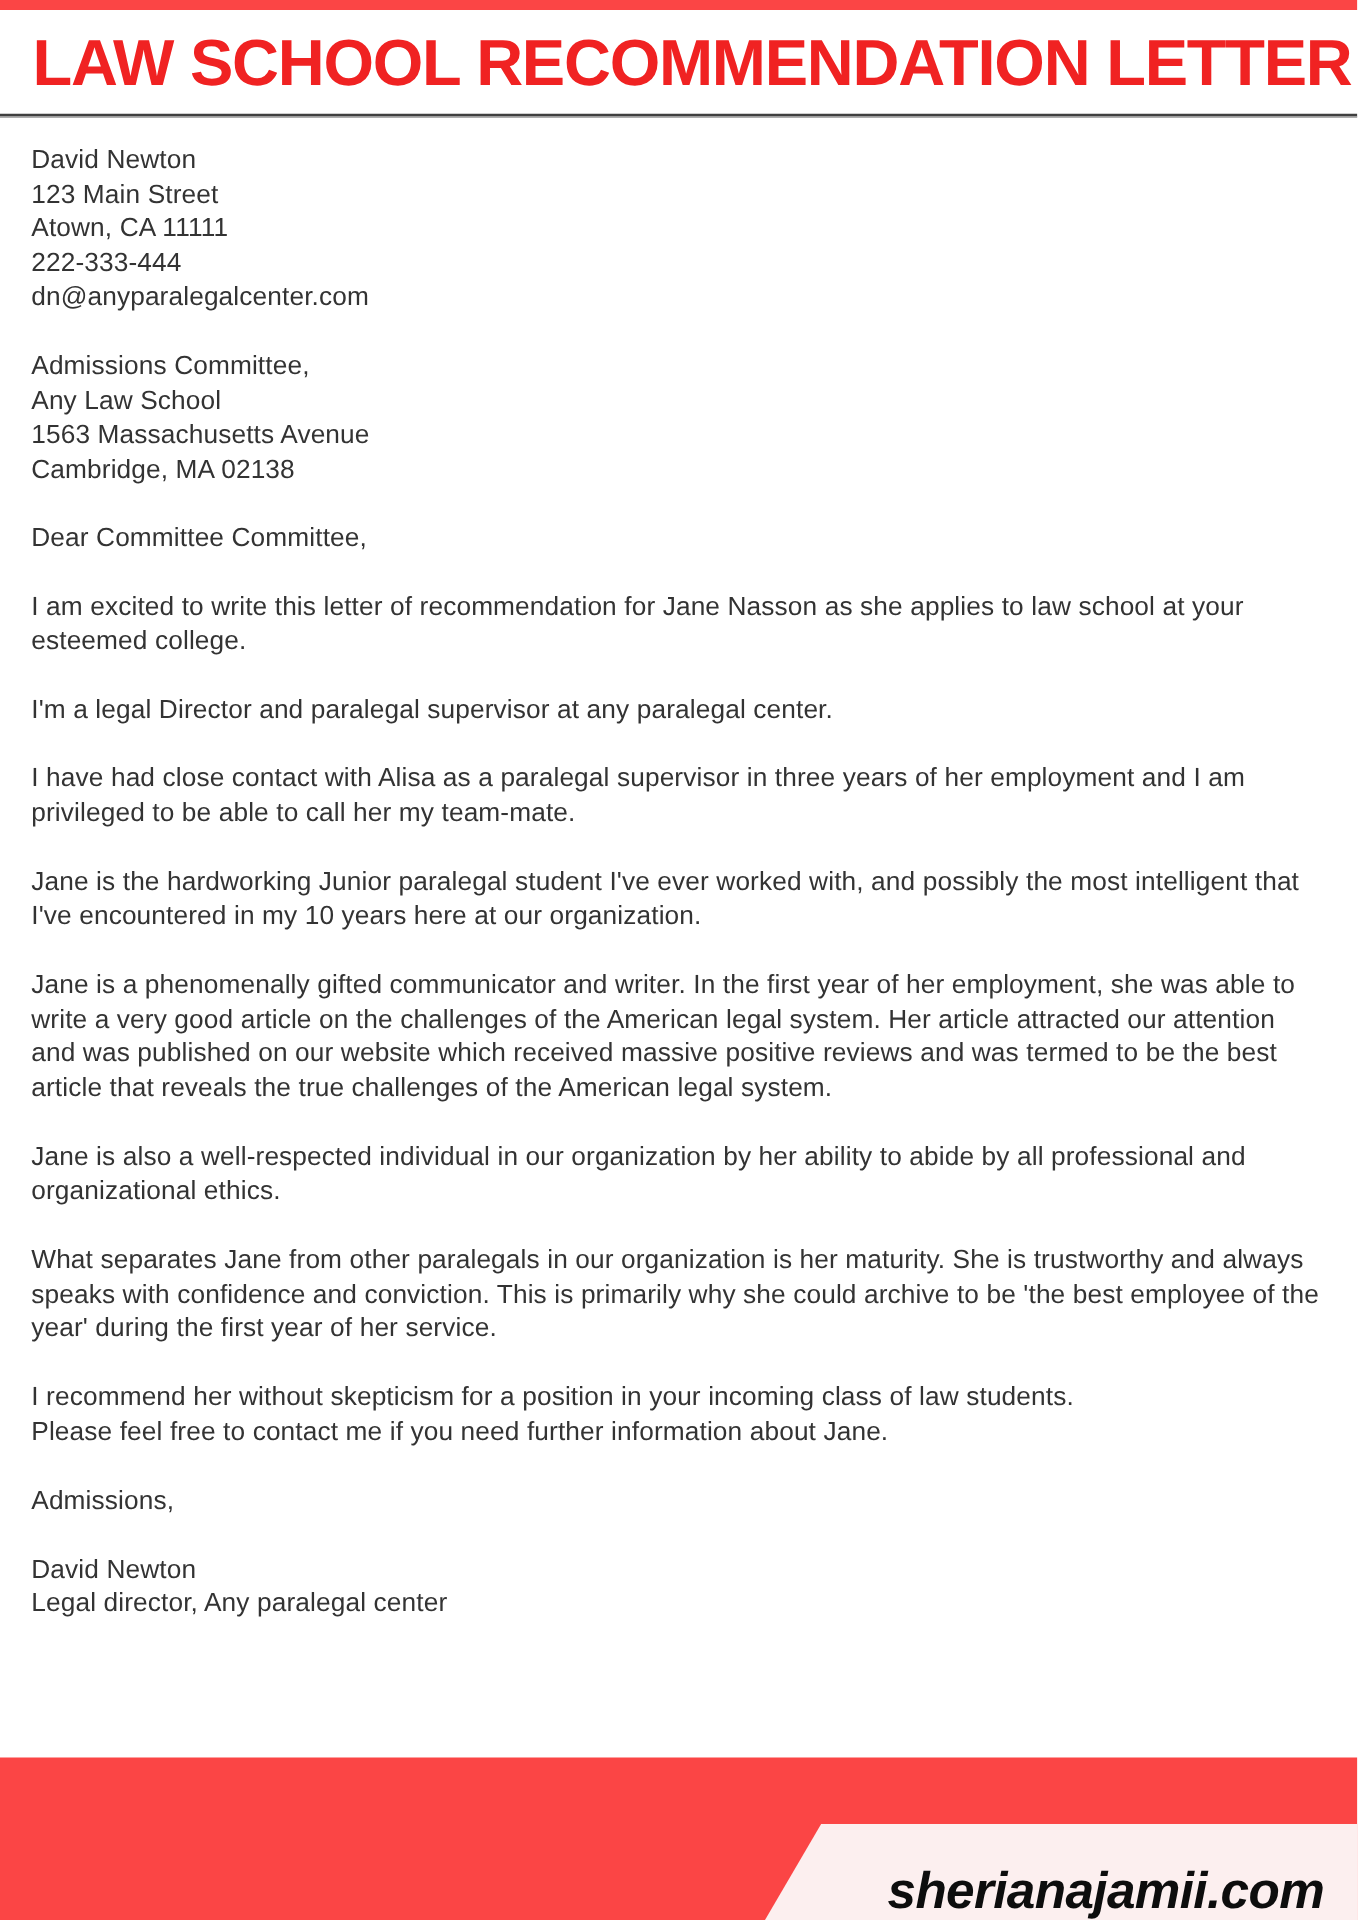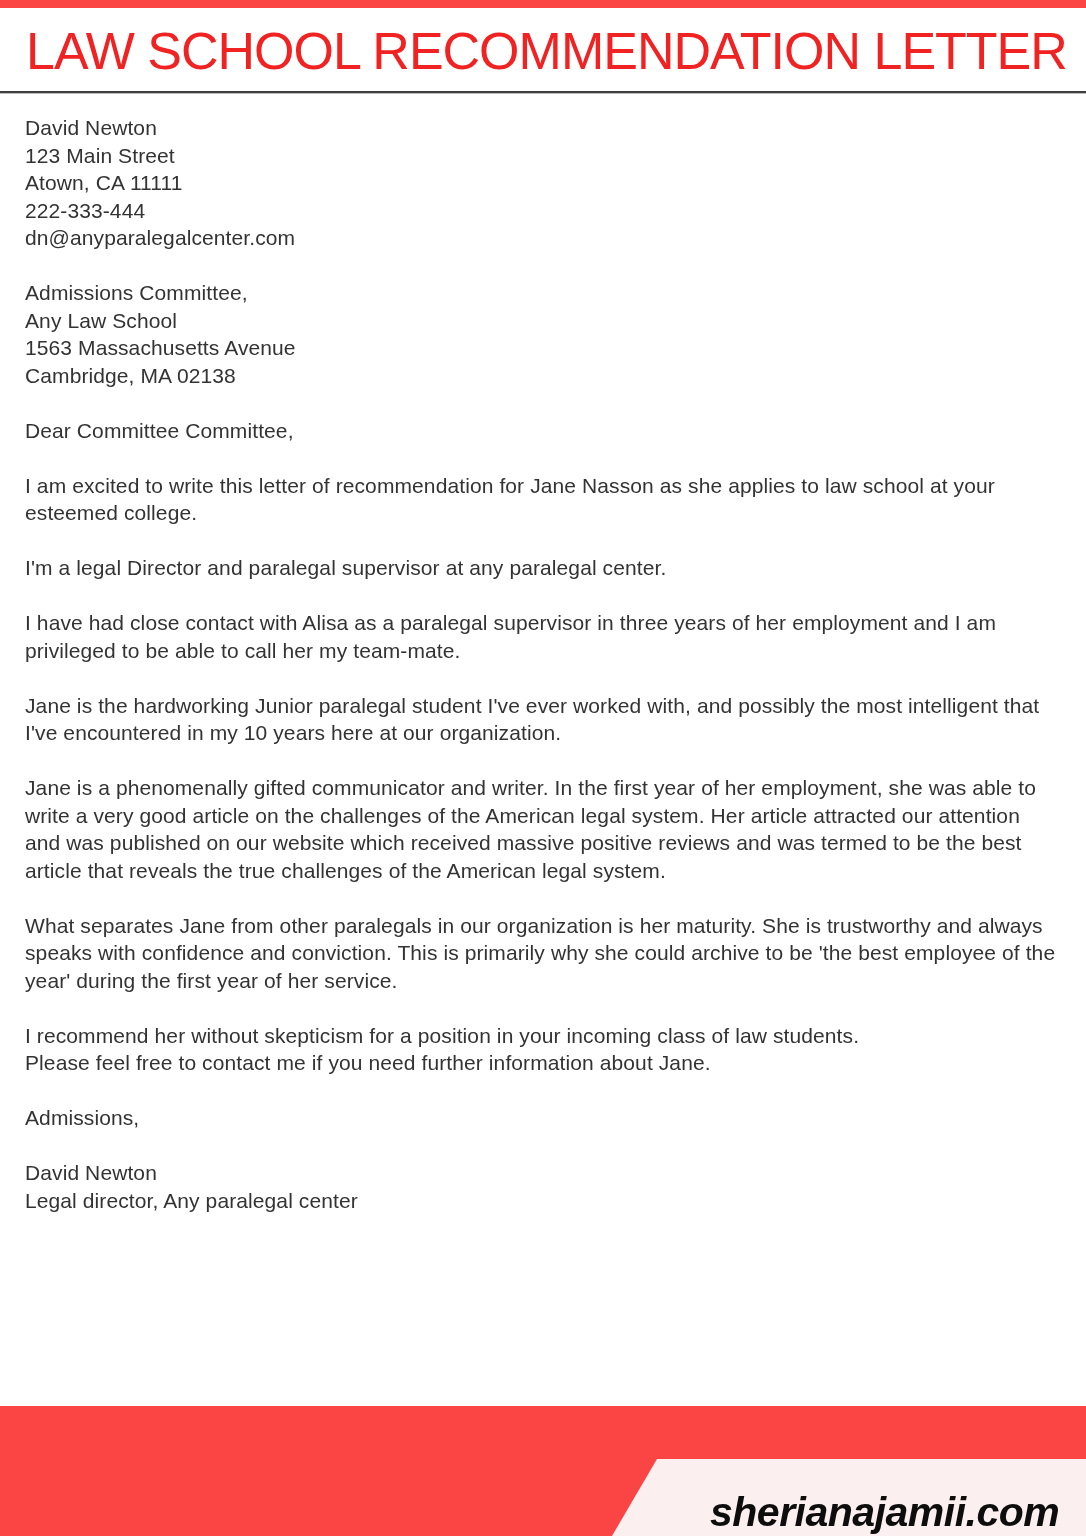--- a/index.html
+++ b/index.html
@@ -19,21 +19,21 @@
     background: #FB4545;
   }
   .doc-title {
     position: absolute;
     top: 20px;
     left: 26px;
     right: 10px;
     margin: 0;
     font-size: 52px;
     line-height: 1.2;
-    font-weight: 400;
+    font-weight: 700;
     letter-spacing: -1px;
     color: #F02222;
     white-space: nowrap;
   }
   .title-rule {
     position: absolute;
     top: 91px;
     left: 0;
     width: 100%;
     height: 2px;
@@ -112,20 +112,21 @@
     <p>I am excited to write this letter of recommendation for Jane Nasson as she applies to law school at your esteemed college.</p>
 
     <p>I'm a legal Director and paralegal supervisor at any paralegal center.</p>
 
     <p>I have had close contact with Alisa as a paralegal supervisor in three years of her employment and I am privileged to be able to call her my team-mate.</p>
 
     <p>Jane is the hardworking Junior paralegal student I've ever worked with, and possibly the most intelligent that I've encountered in my 10 years here at our organization.</p>
 
     <p>Jane is a phenomenally gifted communicator and writer. In the first year of her employment, she was able to write a very good article on the challenges of the American legal system. Her article attracted our attention and was published on our website which received massive positive reviews and was termed to be the best article that reveals the true challenges of the American legal system.</p>
 
+    <p>Jane is also a well-respected individual in our organization by her ability to abide by all professional and organizational ethics.</p>
 
     <p>What separates Jane from other paralegals in our organization is her maturity. She is trustworthy and always speaks with confidence and conviction. This is primarily why she could archive to be 'the best employee of the year' during the first year of her service.</p>
 
     <p>I recommend her without skepticism for a position in your incoming class of law students.
 Please feel free to contact me if you need further information about Jane.</p>
 
     <div class="block">Admissions,</div>
 
     <div class="block">David Newton
 Legal director, Any paralegal center</div>

